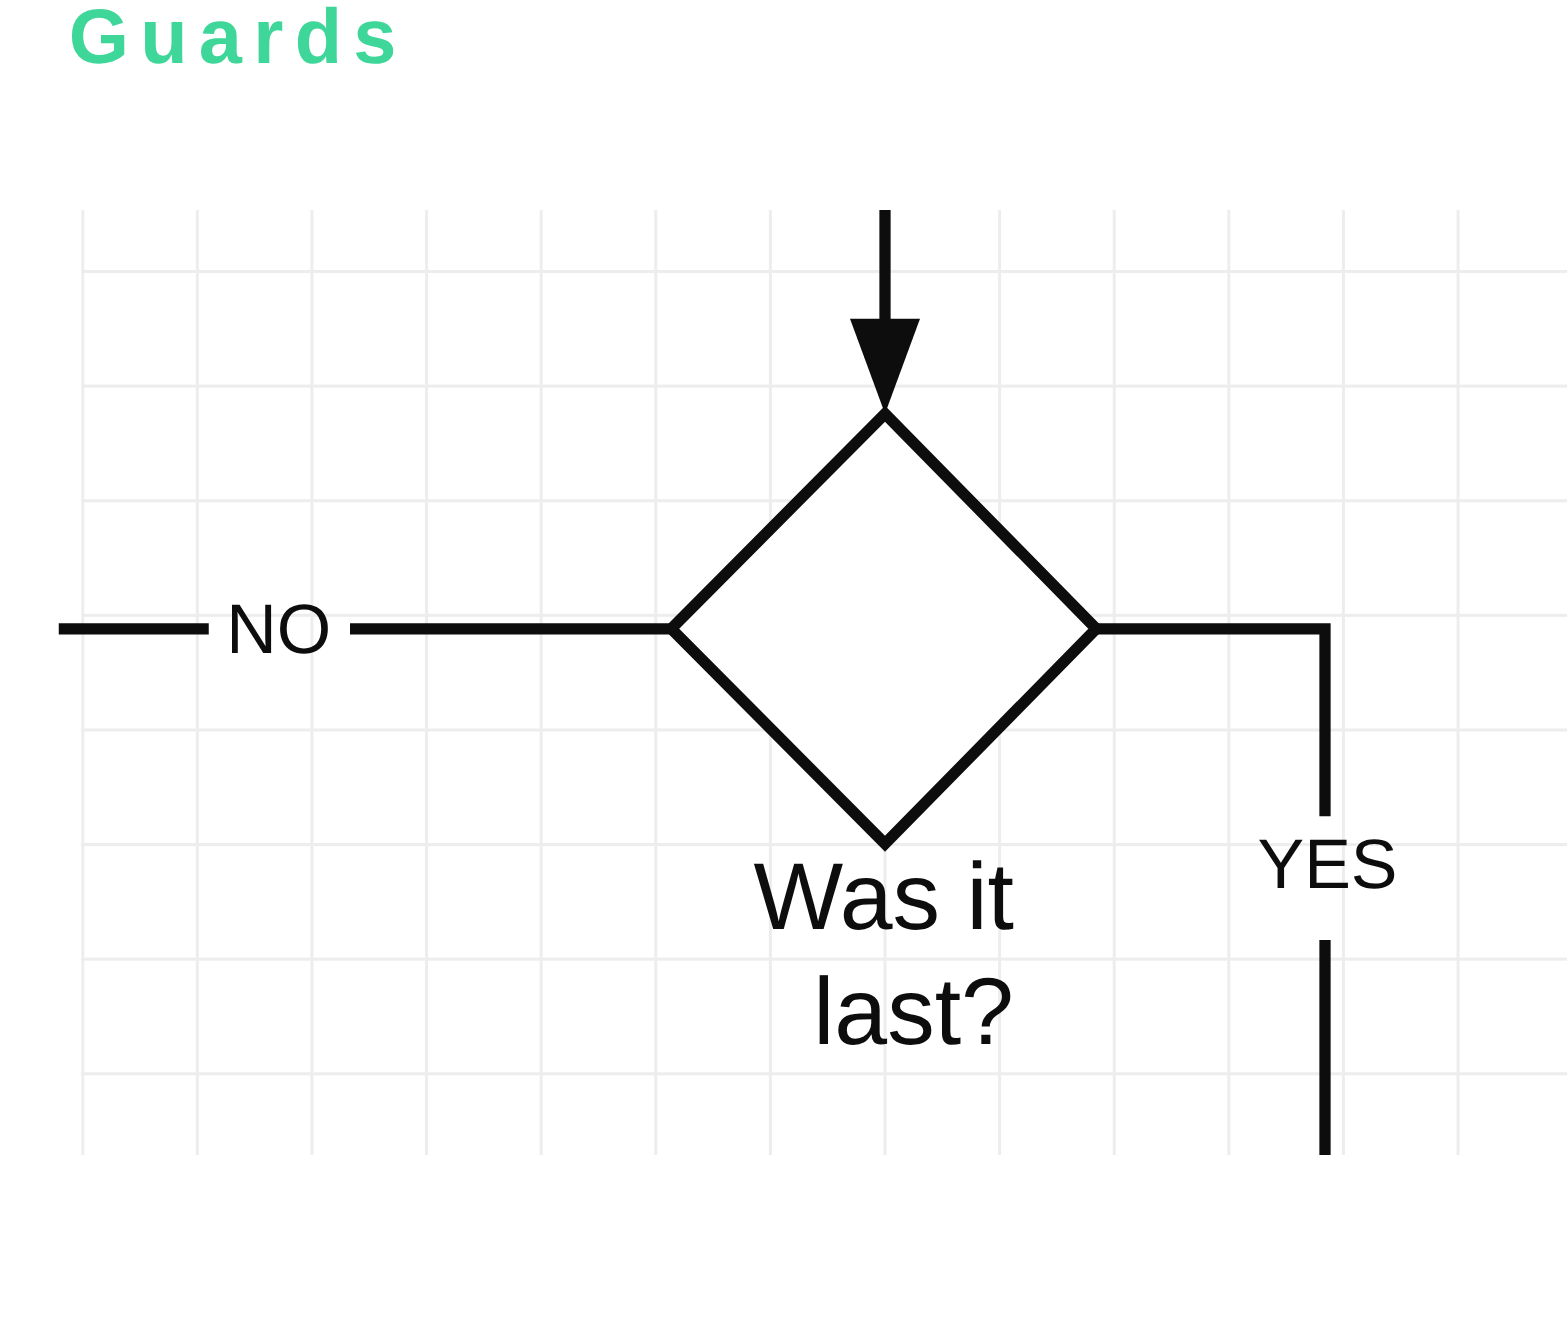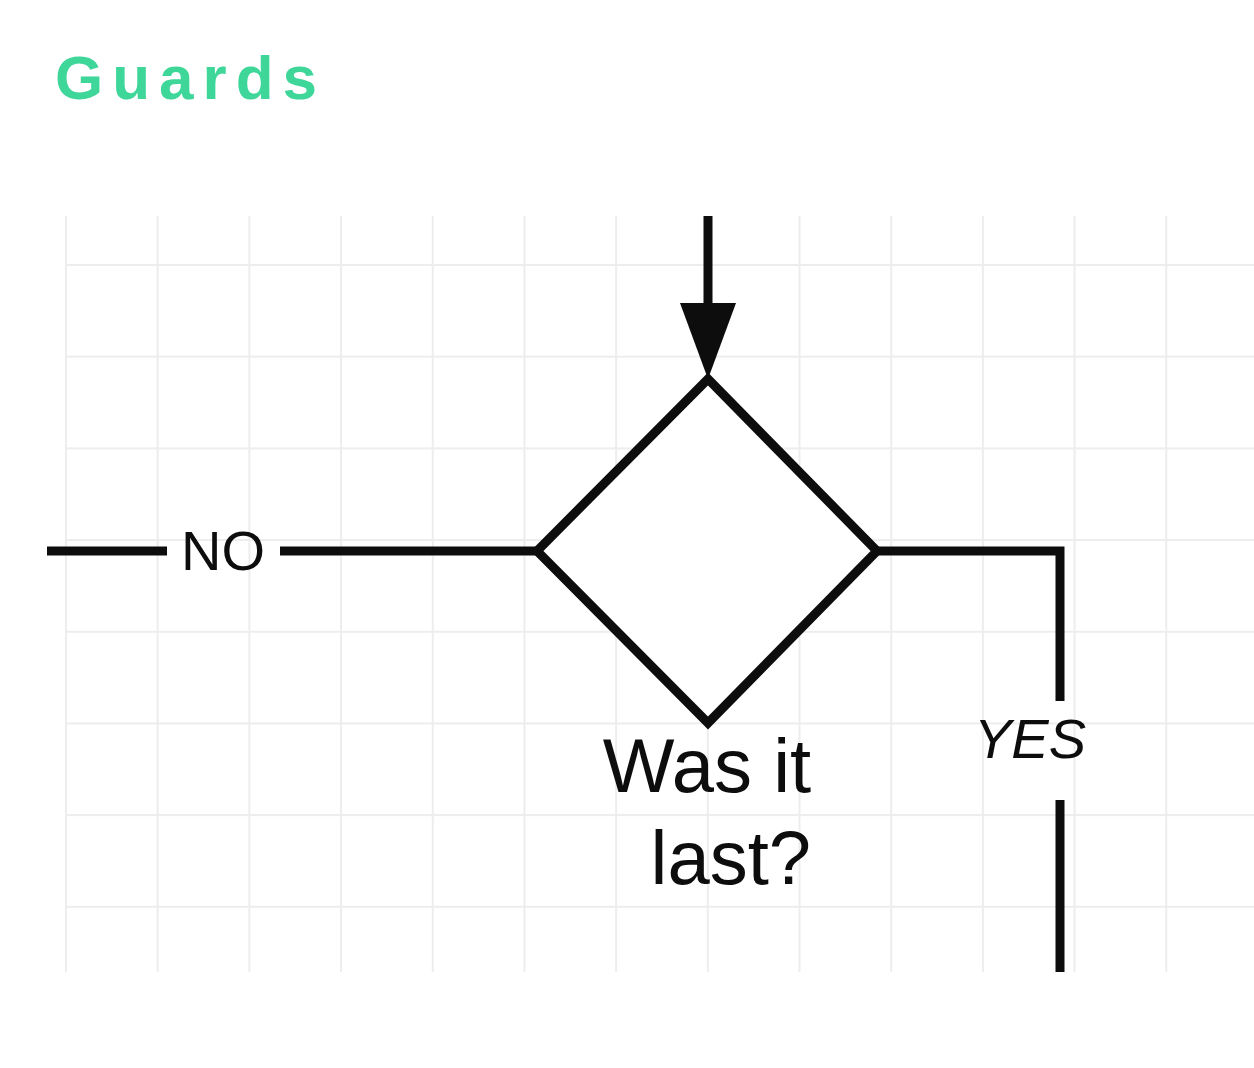--- a/index.html
+++ b/index.html
@@ -8,21 +8,20 @@
     --grid:#ededed;
     --bg:#ffffff;
   }
   html,body{margin:0;padding:0;background:#fff;}
   .page{
     position:relative;
     width:1254px;height:924px;
     background:var(--bg);
     overflow:hidden;
     font-family:"Liberation Sans", sans-serif;
-    margin-top:48px;
   }
   .page-title{
     position:absolute;
     left:55px;top:-6px;
     margin:0;
     font-size:62px;
     font-weight:700;
     letter-spacing:9px;
     color:var(--accent);
     white-space:nowrap;
@@ -45,21 +44,21 @@
   }
   .edge-label{
     position:absolute;
     transform:translate(-50%,-50%);
     font-size:56px;
     line-height:1;
     color:var(--line);
     white-space:nowrap;
   }
   .edge-label.no{left:223px;top:503px;}
-  .edge-label.yes{left:1030px;top:691px;font-style:italic;}
+  .edge-label.yes{left:1062px;top:691px;}
   .node-label{
     position:absolute;
     left:707px;top:672px;
     transform:translateX(-50%);
     text-align:right;
     font-size:76px;
     line-height:92px;
     color:var(--line);
     white-space:nowrap;
   }

